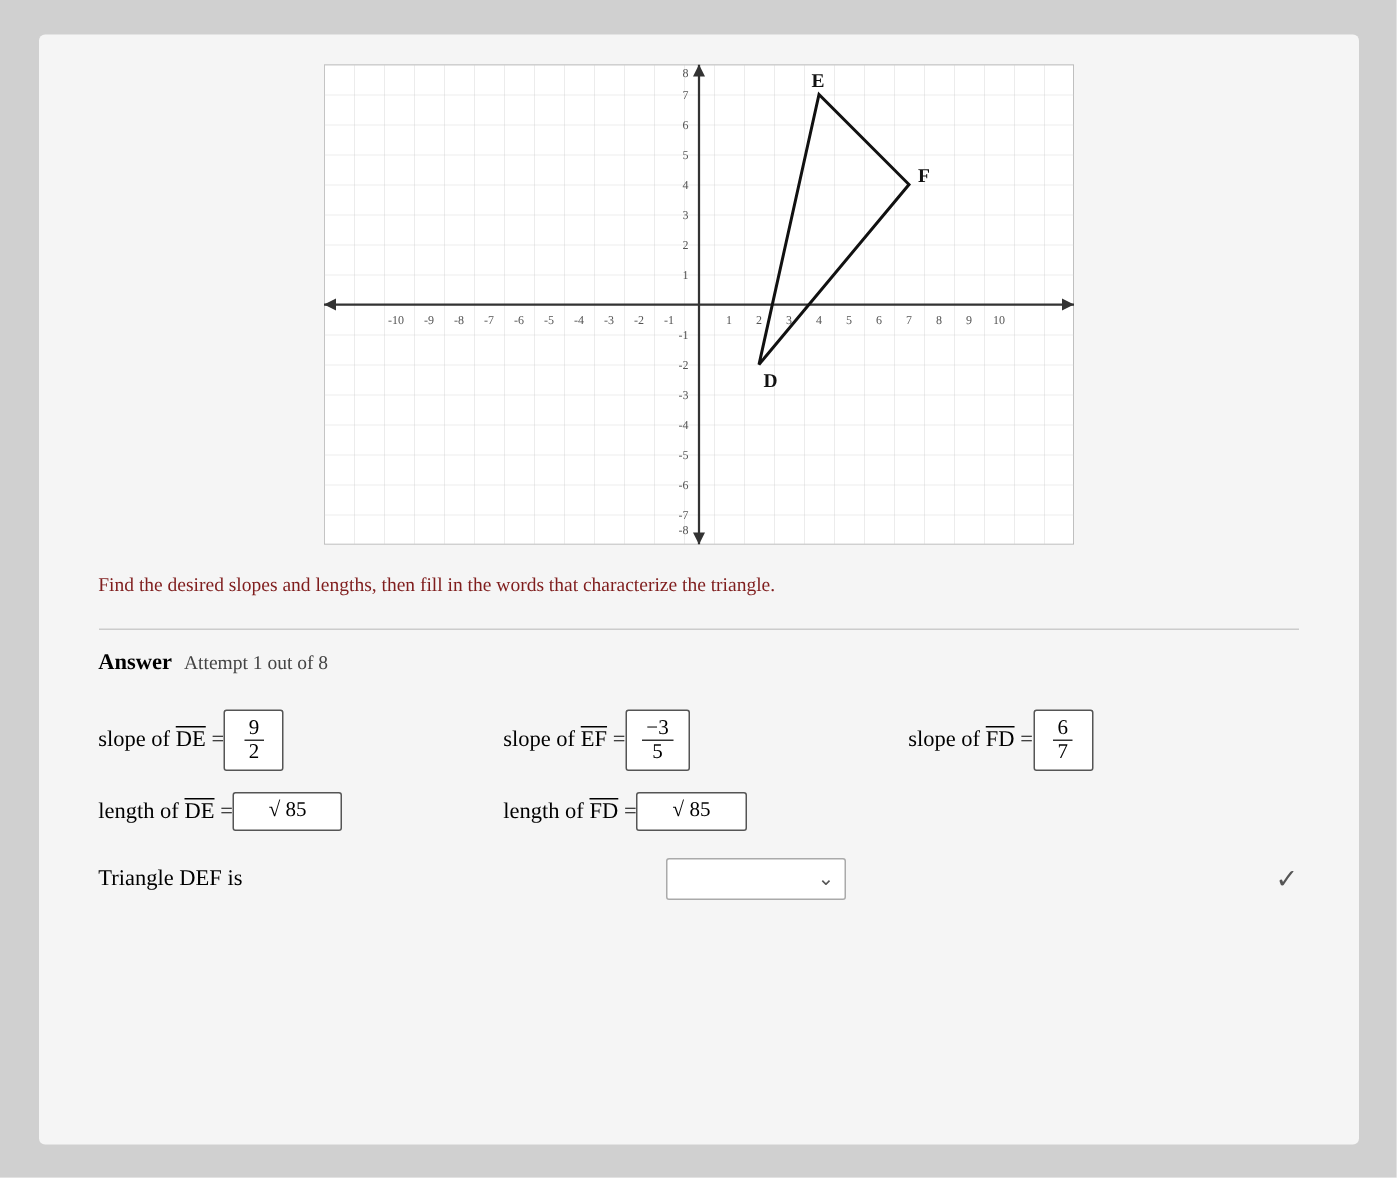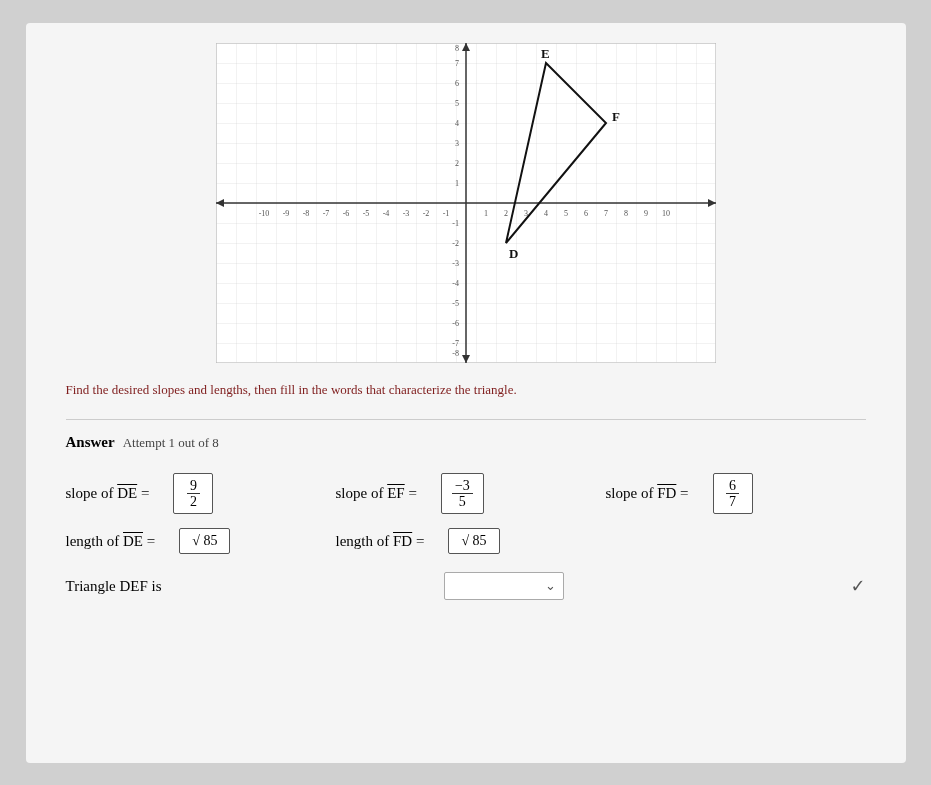--- a/index.html
+++ b/index.html
@@ -44,21 +44,21 @@
     }
     
     .divider {
       border: none;
       border-top: 1px solid #ccc;
       margin-bottom: 14px;
     }
     
     .answer-header {
       display: flex;
-      align-items: flex-end;
+      align-items: center;
       gap: 8px;
       margin-bottom: 22px;
     }
     .answer-label {
       font-weight: bold;
       font-size: 15px;
     }
     .attempt-label {
       font-size: 13px;
       color: #444;
@@ -66,21 +66,21 @@
     
     .answer-grid {
       display: grid;
       grid-template-columns: 1fr 1fr 1fr;
       gap: 14px 10px;
       margin-bottom: 18px;
     }
     .answer-item {
       display: flex;
       align-items: center;
-      gap: 24px;
+      gap: 0;
       font-size: 15px;
     }
     .answer-item .label-text {
       white-space: nowrap;
     }
     
     .overline {
       text-decoration: overline;
     }
     
@@ -105,21 +105,21 @@
       padding: 0 3px;
       font-size: 14px;
     }
     .fraction .den {
       padding: 0 3px;
       font-size: 14px;
     }
     
     .sqrt-val {
       border: 1.5px solid #555;
-      padding: 4px 12px;
+      padding: 4px 23px;
       border-radius: 2px;
       background: #fff;
       display: inline-flex;
       align-items: center;
       font-size: 14px;
       white-space: nowrap;
     }
     
     .triangle-row {
       display: flex;

